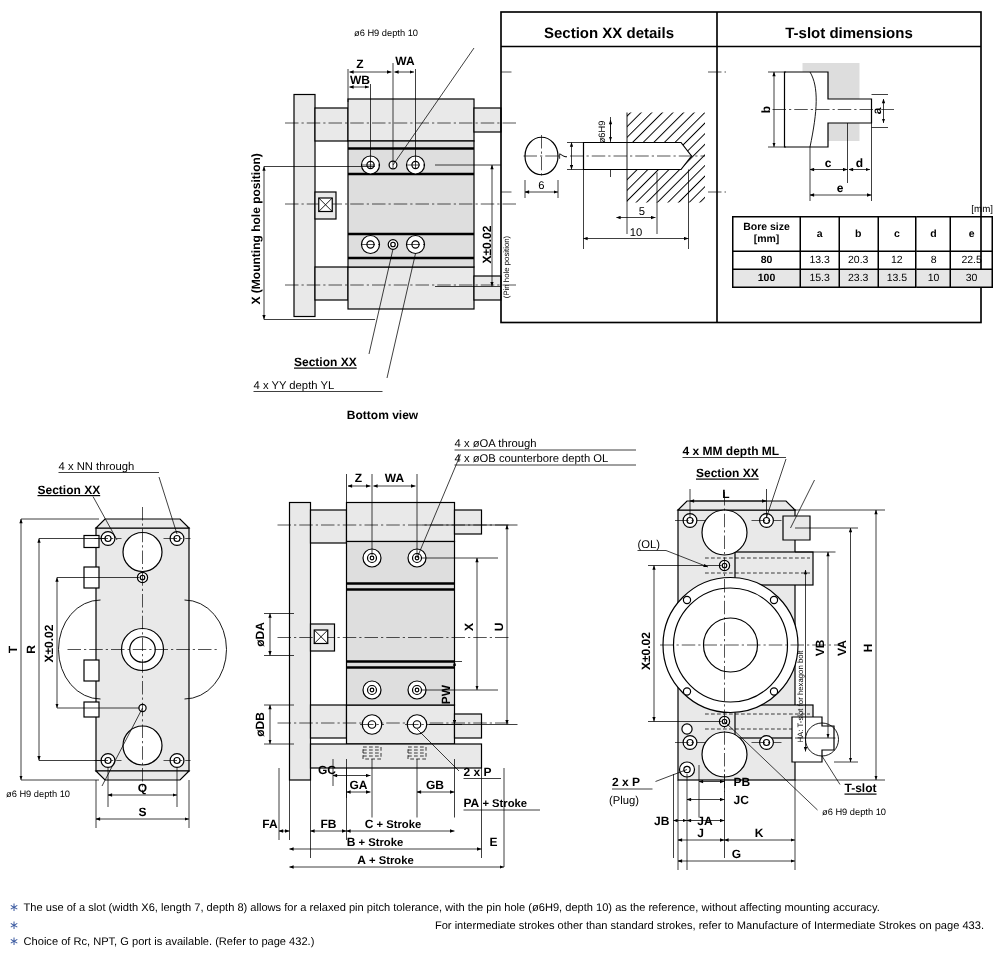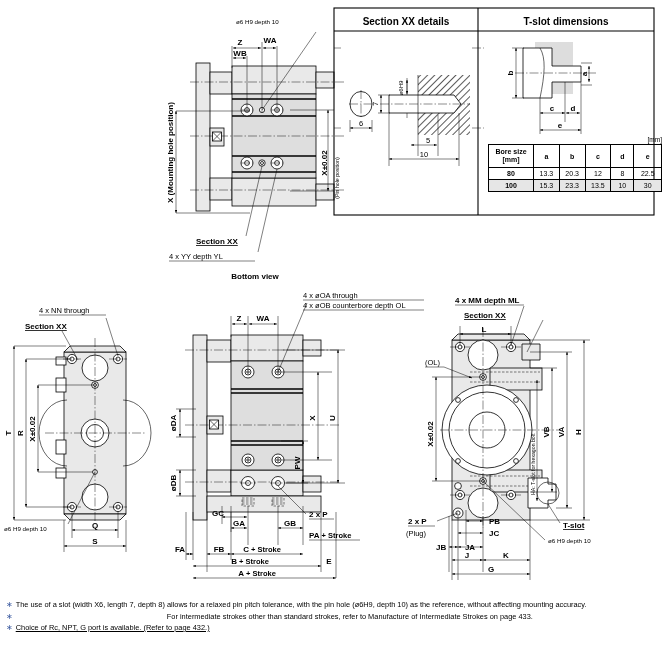--- a/index.html
+++ b/index.html
@@ -578,21 +578,21 @@
   </table>
 </div>
 
 <div class="foot" style="position:absolute;left:6px;top:600px;width:650px;">
   <div class="foot-row">
     <div class="foot-star">∗</div>
     <div class="foot-txt">The use of a slot (width X6, length 7, depth 8) allows for a relaxed pin pitch tolerance, with the pin hole (ø6H9, depth 10) as the reference, without affecting mounting accuracy.</div>
   </div>
   <div class="foot-row">
     <div class="foot-star">∗</div>
-    <div class="foot-txt" style="text-align:center;margin-left:28px;">For intermediate strokes other than standard strokes, refer to Manufacture of Intermediate Strokes on page 433.</div>
+    <div class="foot-txt" style="text-align:right;margin-left:28px;">For intermediate strokes other than standard strokes, refer to Manufacture of Intermediate Strokes on page 433.</div>
   </div>
   <div class="foot-row">
     <div class="foot-star">∗</div>
-    <div class="foot-txt" style="text-align:left;text-decoration:underline;">Choice of Rc, NPT, G port is available. (Refer to page 432.)</div>
+    <div class="foot-txt" style="text-align:left;">Choice of Rc, NPT, G port is available. (Refer to page 432.)</div>
   </div>
 </div>
 
 </div>
 
 </body></html>

